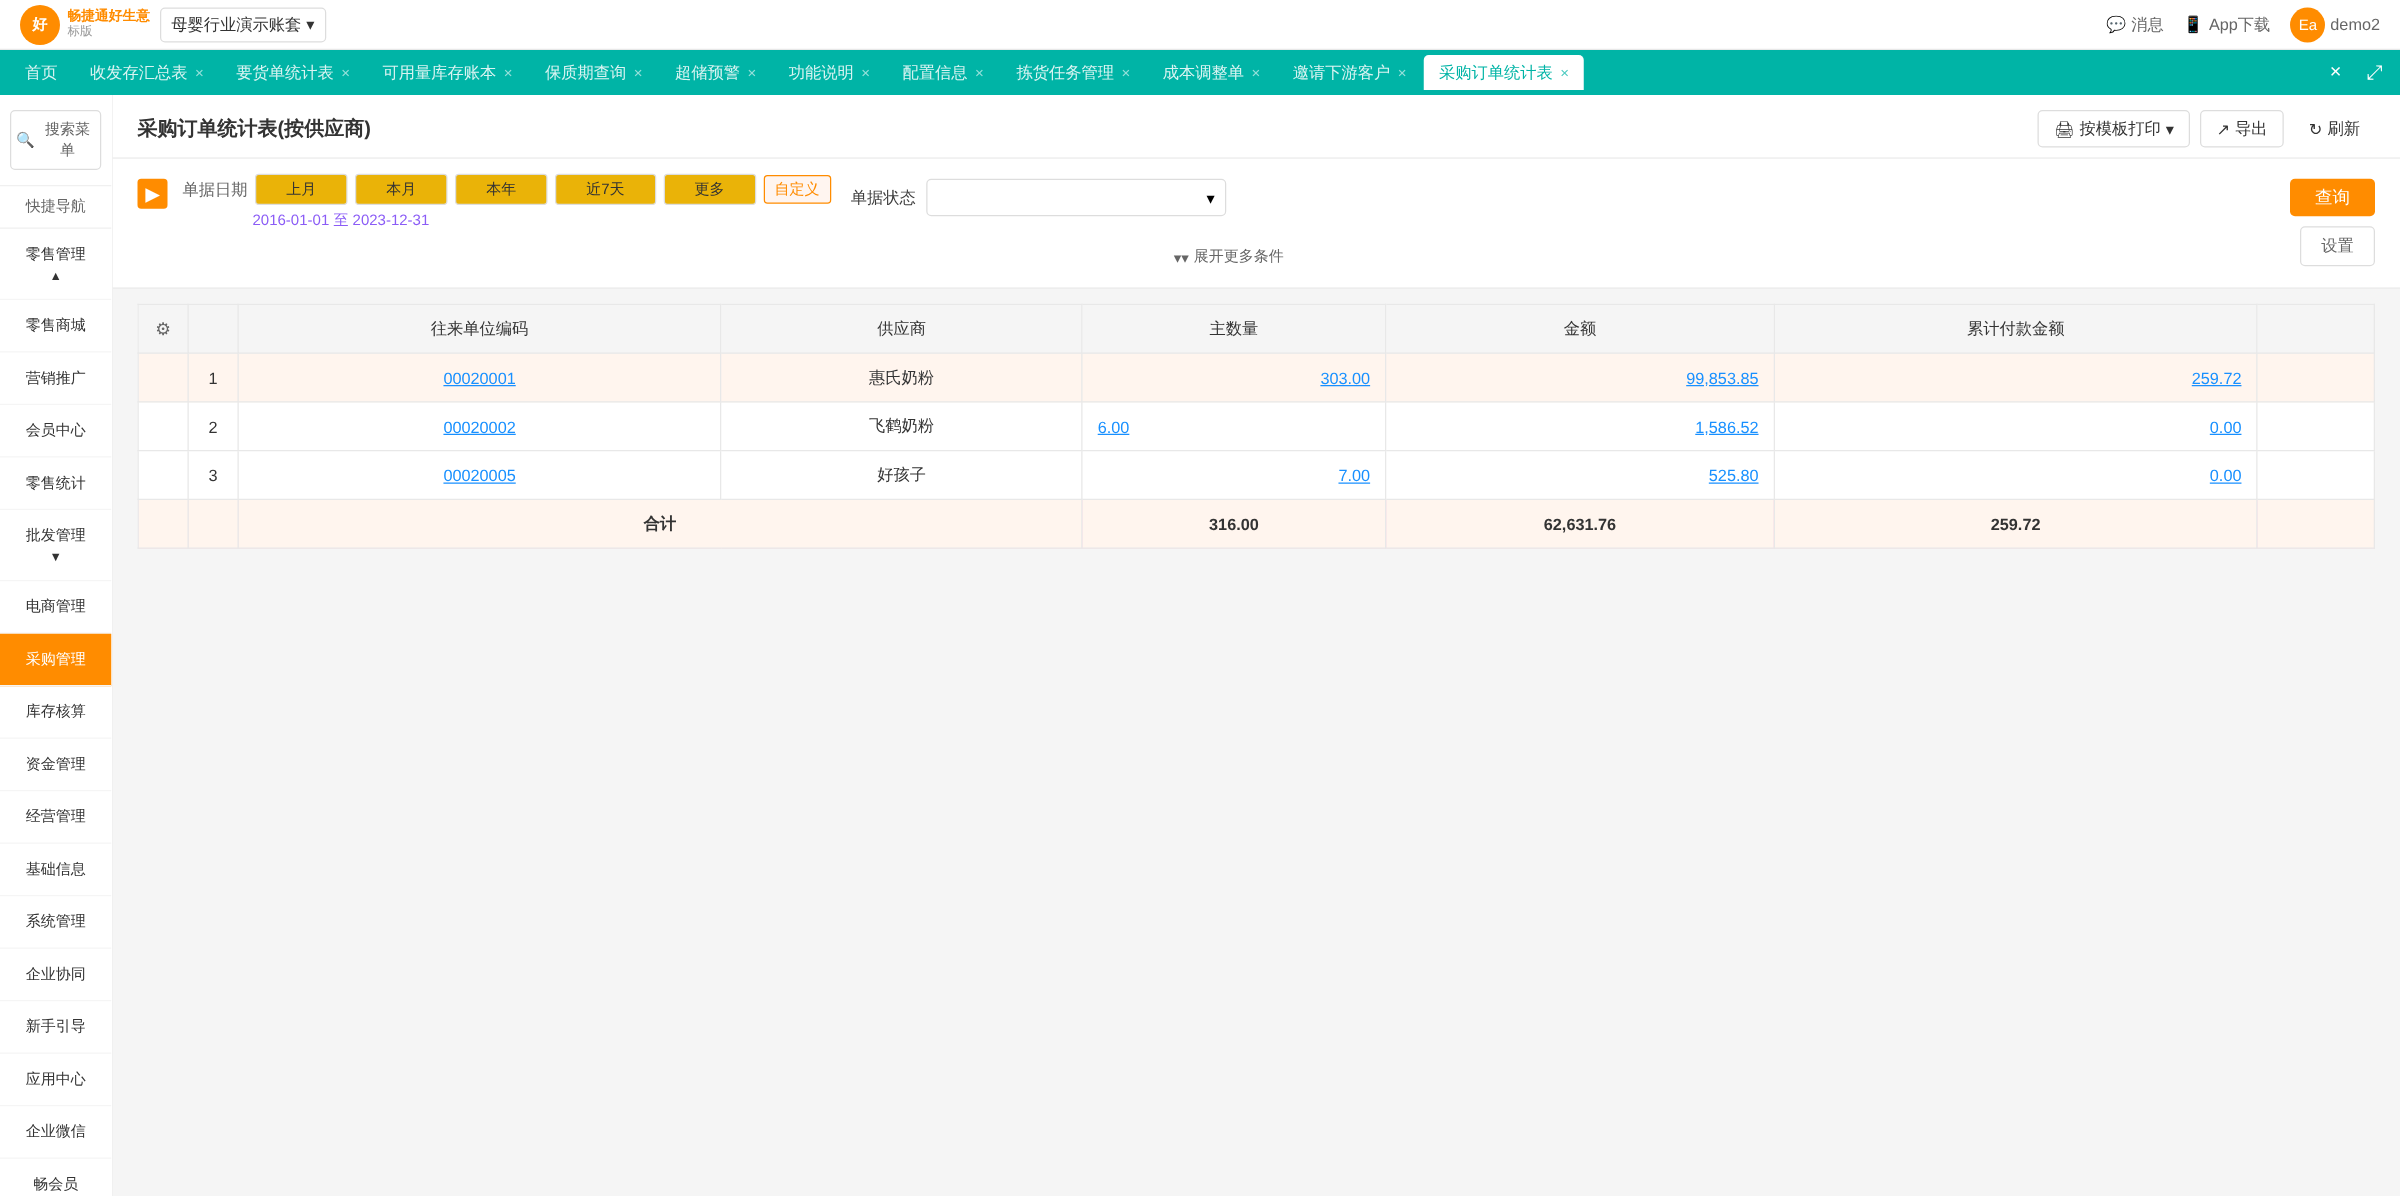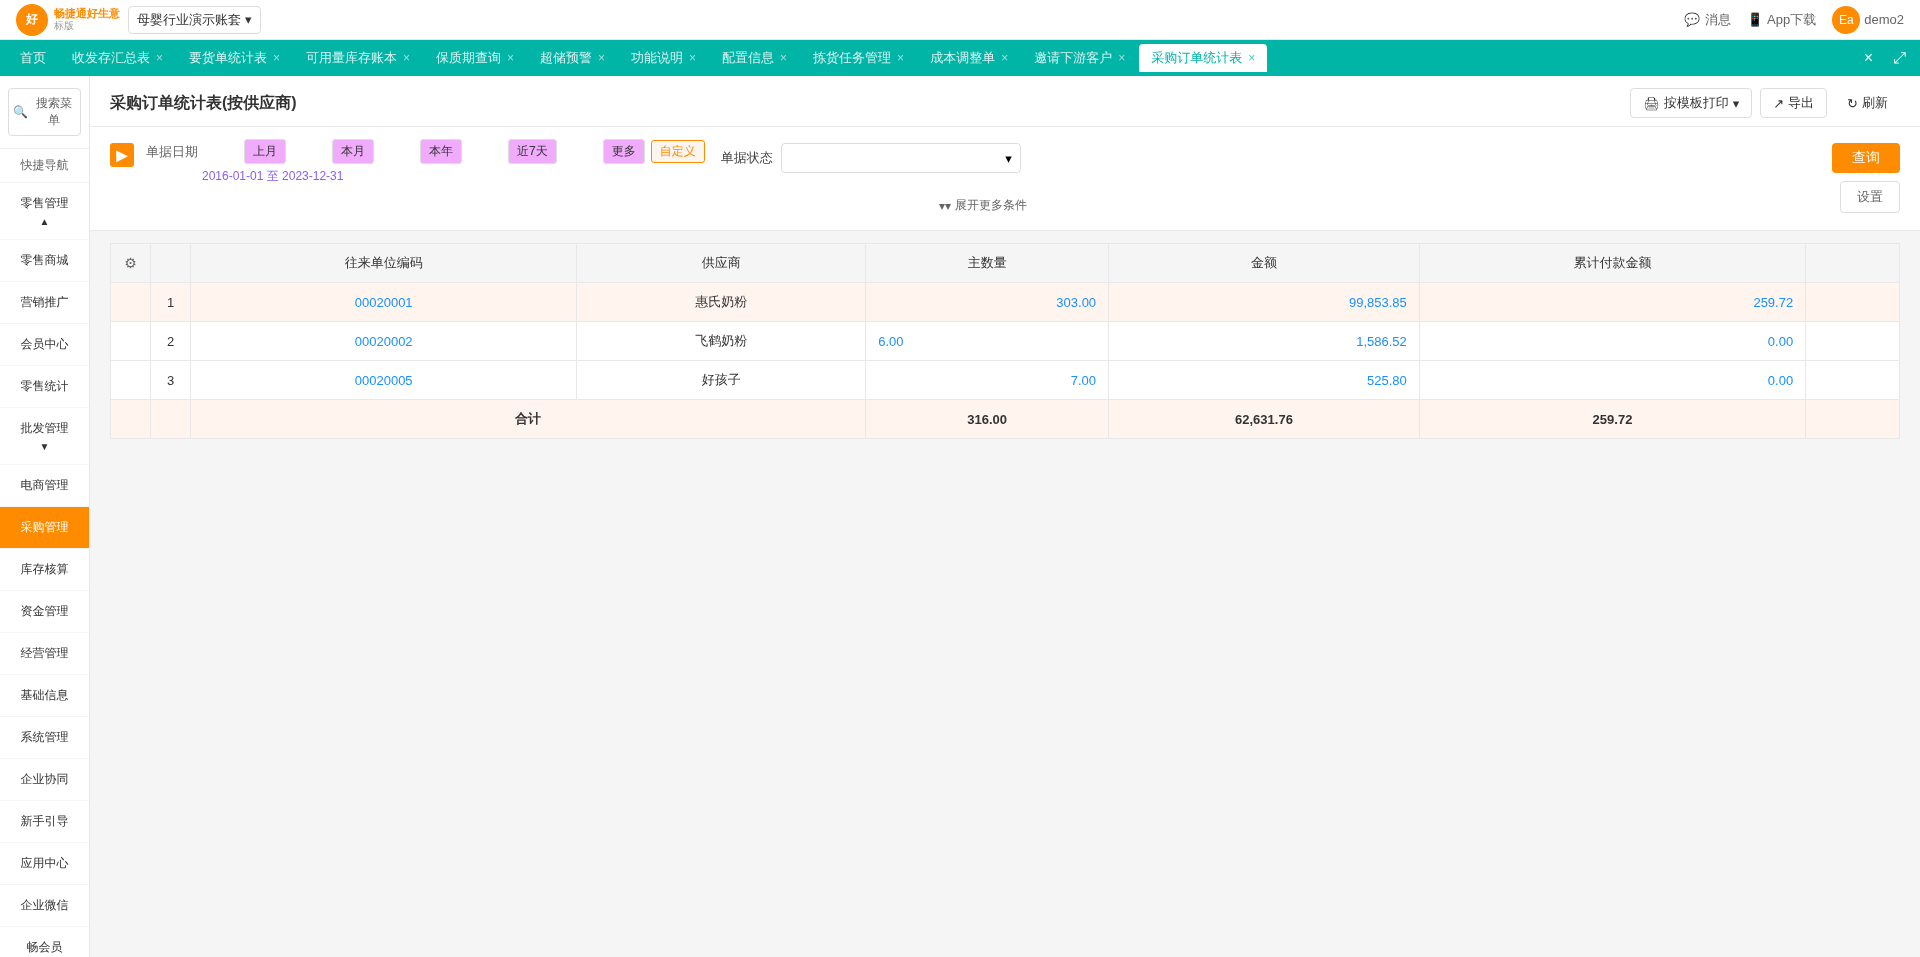--- a/index.html
+++ b/index.html
@@ -35,34 +35,34 @@
     .sidebar-item.active { background: #ff8c00; color: white; }
 
     
     .main { flex: 1; display: flex; flex-direction: column; overflow: hidden; }
     .page-header { padding: 12px 20px 8px; background: #fff; border-bottom: 1px solid #e8e8e8; display: flex; align-items: center; justify-content: space-between; }
     .page-title { font-size: 16px; font-weight: bold; color: #333; }
     .page-actions { display: flex; align-items: center; gap: 8px; }
     .btn-template { padding: 5px 12px; border: 1px solid #ddd; border-radius: 4px; background: white; cursor: pointer; font-size: 13px; color: #333; display: flex; align-items: center; gap: 4px; }
     .btn-export { padding: 5px 12px; border: 1px solid #ddd; border-radius: 4px; background: white; cursor: pointer; font-size: 13px; color: #333; display: flex; align-items: center; gap: 4px; }
     .btn-refresh { padding: 5px 12px; border: none; background: none; cursor: pointer; font-size: 13px; color: #333; display: flex; align-items: center; gap: 4px; }
-    .date-quick-btn { padding: 3px 8px; border: 1px solid #ddd; border-radius: 3px; background: #f0abfc; cursor: pointer; font-size: 12px; color: #333; margin-left: 40px; }
+    .date-quick-btn { padding: 3px 24px; border: 1px solid #ddd; border-radius: 3px; background: #eab308; cursor: pointer; font-size: 12px; color: #333; }
     .date-custom-btn { padding: 2px 8px; border: 1px solid #ff8c00; border-radius: 3px; background: #fff5f0; cursor: pointer; font-size: 12px; color: #ff8c00; }
     .btn-query { padding: 6px 20px; background: #ff8c00; border: none; border-radius: 4px; color: white; font-size: 14px; cursor: pointer; }
     .btn-settings { padding: 6px 16px; background: #fff; border: 1px solid #ddd; border-radius: 4px; color: #666; font-size: 13px; cursor: pointer; margin-top: 4px; width: 60px; }
 
     
     .table-container { flex: 1; overflow: auto; padding: 0 20px 20px; background: #f5f5f5; }
     .data-table { width: 100%; border-collapse: collapse; background: white; margin-top: 12px; }
     .data-table th { background: #f5f5f5; padding: 10px 12px; text-align: center; font-weight: normal; color: #333; border: 1px solid #e8e8e8; font-size: 13px; }
     .data-table td { padding: 10px 12px; text-align: center; border: 1px solid #e8e8e8; font-size: 13px; color: #333; }
     .data-table tr:nth-child(1) td { background: #fff5ee; }
     .data-table tr:nth-child(2) td { background: #ffffff; }
     .data-table tr:nth-child(3) td { background: #ffffff; }
-    .data-table td.link { color: #1890ff; cursor: pointer; }
+    .data-table td.link { color: #1890ff; text-decoration: underline; cursor: pointer; }
     .settings-icon { color: #666; font-size: 14px; cursor: pointer; }
     .col-sort { cursor: pointer; }
 
     
     ::-webkit-scrollbar { width: 6px; height: 6px; }
     ::-webkit-scrollbar-track { background: #f1f1f1; }
     ::-webkit-scrollbar-thumb { background: #ccc; border-radius: 3px; }
 
     .filter-container { background: white; padding: 12px 20px; border-bottom: 1px solid #e8e8e8; position: relative; }
     .select-wrapper { height: 30px; border: 1px solid #ddd; border-radius: 4px; background: white; padding: 0 8px; display: flex; align-items: center; justify-content: space-between; min-width: 240px; cursor: pointer; }

